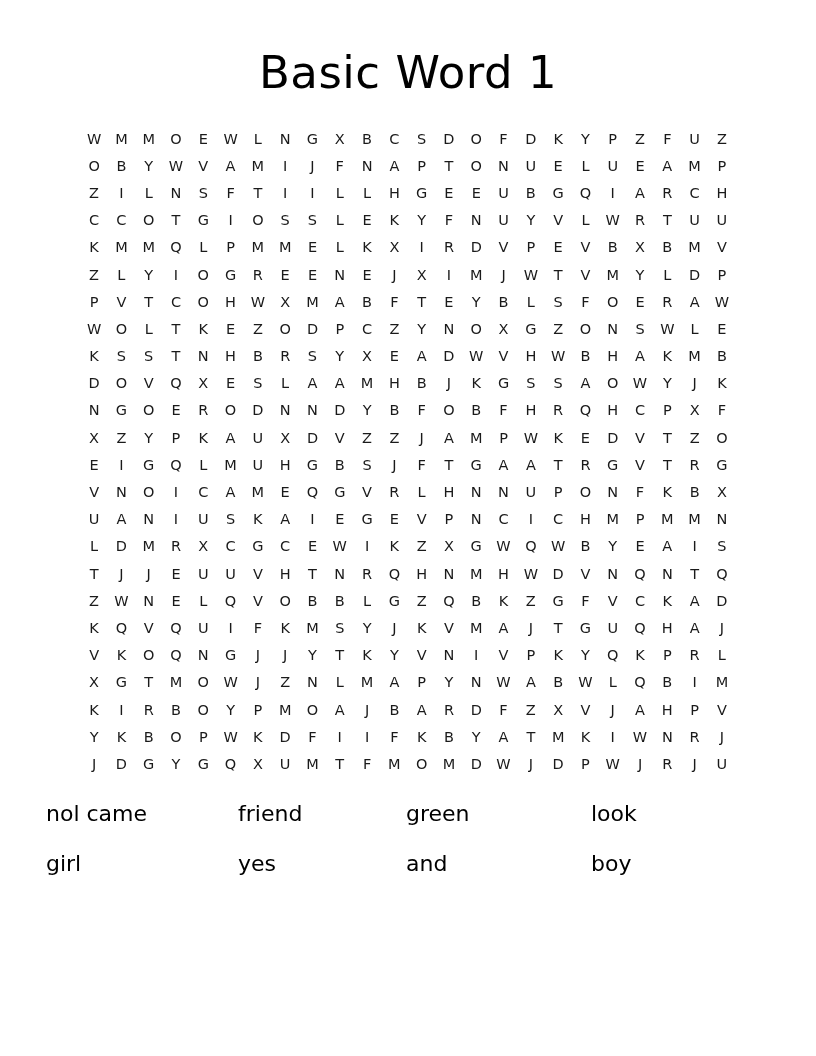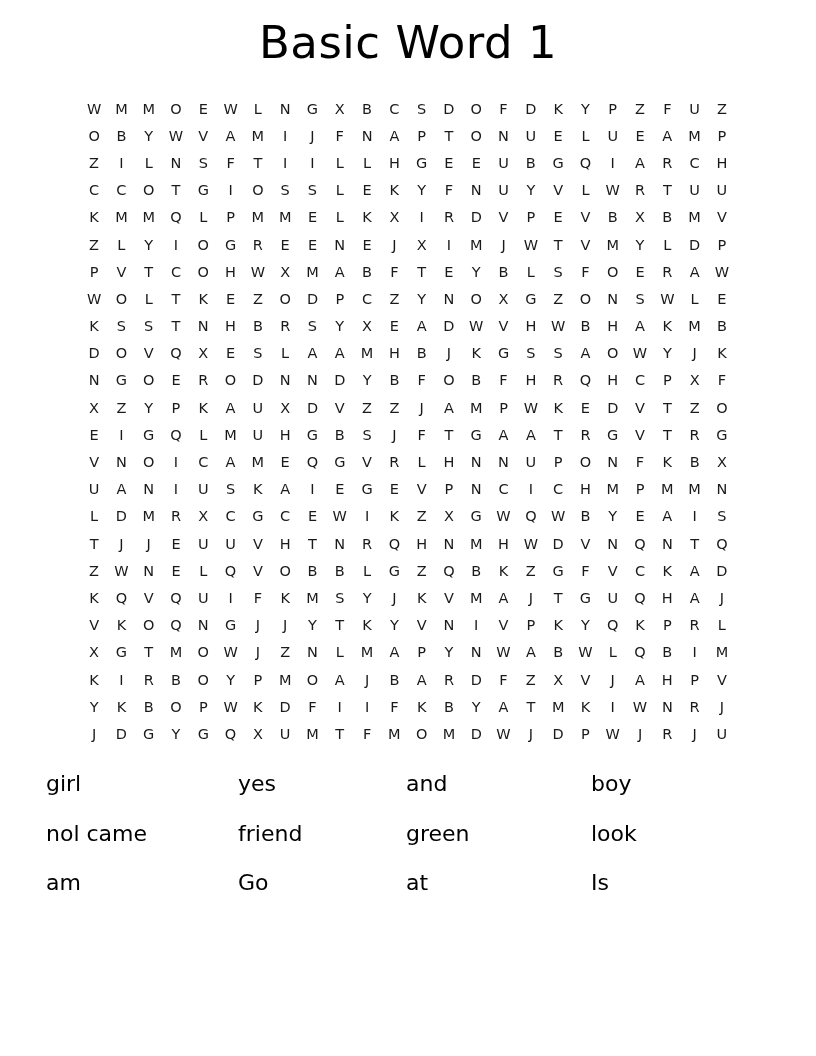--- a/index.html
+++ b/index.html
@@ -20,21 +20,21 @@
     width: 816px;
     height: 1056px;
     box-sizing: border-box;
   }
   .puzzle-title {
     text-align: center;
     font-size: 45px;
     font-weight: normal;
     letter-spacing: 0.5px;
     margin: 0;
-    padding-top: 18px;
+    padding-top: 48px;
     line-height: 1.1;
     font-family: "DejaVu Sans", sans-serif;
   }
   .grid-wrap {
     margin-top: 28px;
     display: flex;
     justify-content: center;
   }
   table.letter-grid {
     border-collapse: collapse;
@@ -711,34 +711,28 @@
             <td>U</td>
           </tr>
         </tbody>
     </table>
   </div>
 
   <div class="word-list-wrap">
     <table class="word-list">
       <tbody id="word-list-body">
           <tr>
+            <td class="col0">nol came</td>
+            <td class="col1">friend</td>
+            <td class="col2">green</td>
+            <td class="col3">look</td>
+          </tr>
+          <tr>
             <td class="col0">girl</td>
             <td class="col1">yes</td>
             <td class="col2">and</td>
             <td class="col3">boy</td>
-          </tr>
-          <tr>
-            <td class="col0">nol came</td>
-            <td class="col1">friend</td>
-            <td class="col2">green</td>
-            <td class="col3">look</td>
-          </tr>
-          <tr>
-            <td class="col0">am</td>
-            <td class="col1">Go</td>
-            <td class="col2">at</td>
-            <td class="col3">Is</td>
           </tr>
         </tbody>
     </table>
   </div>
 
 </div>
 
 </body></html>

